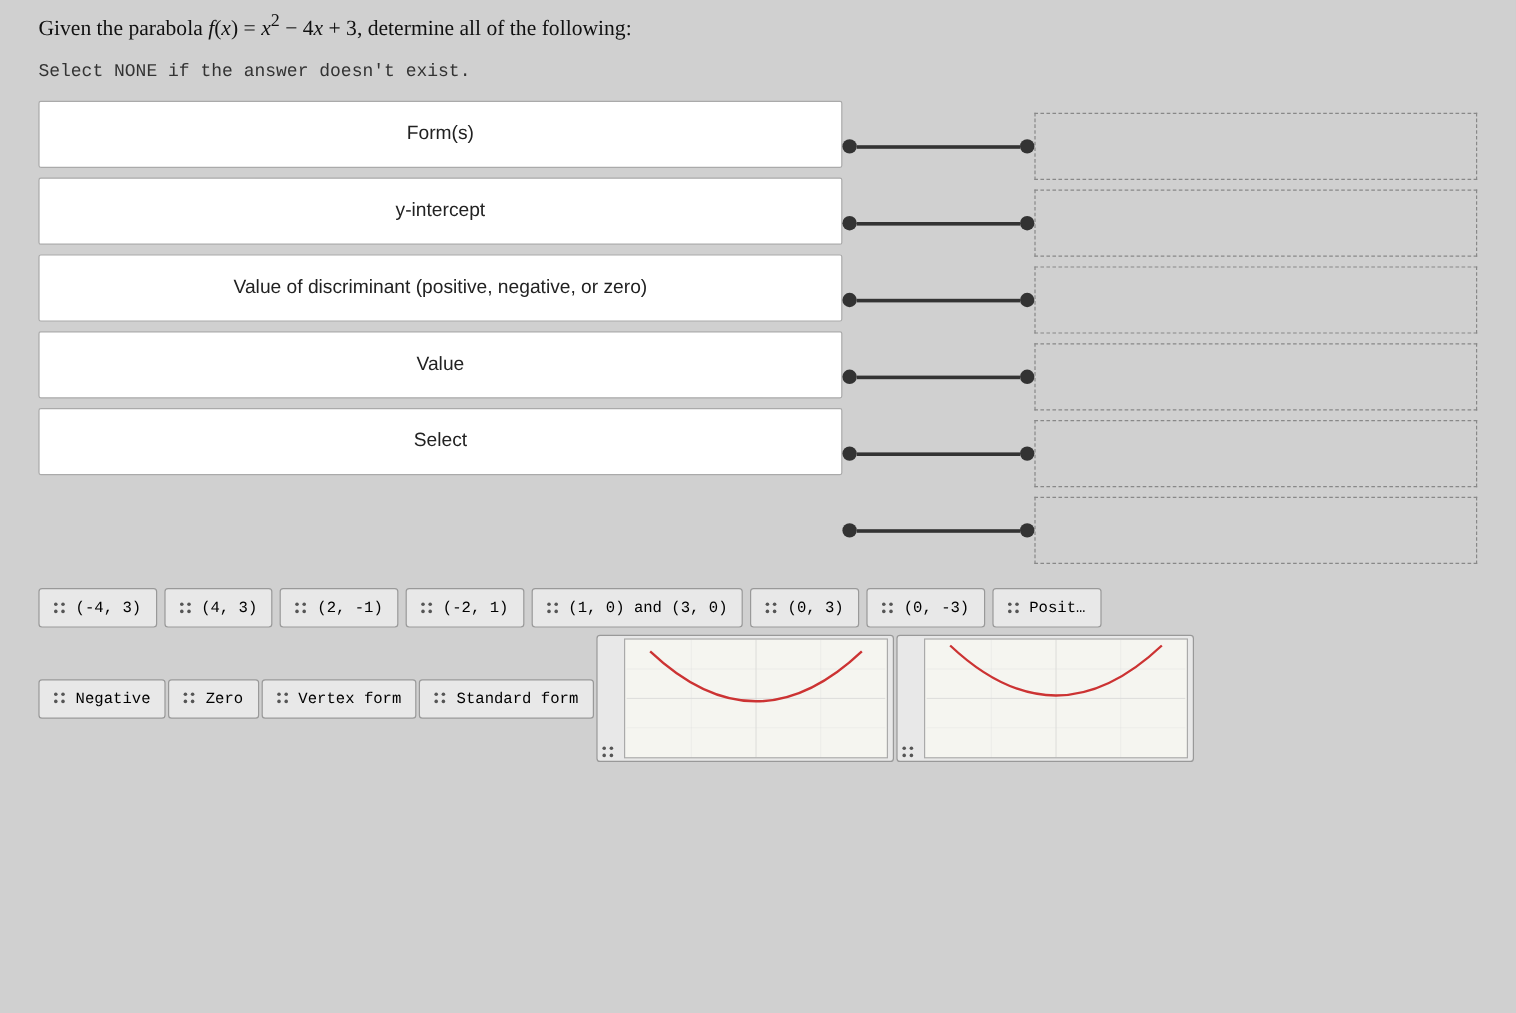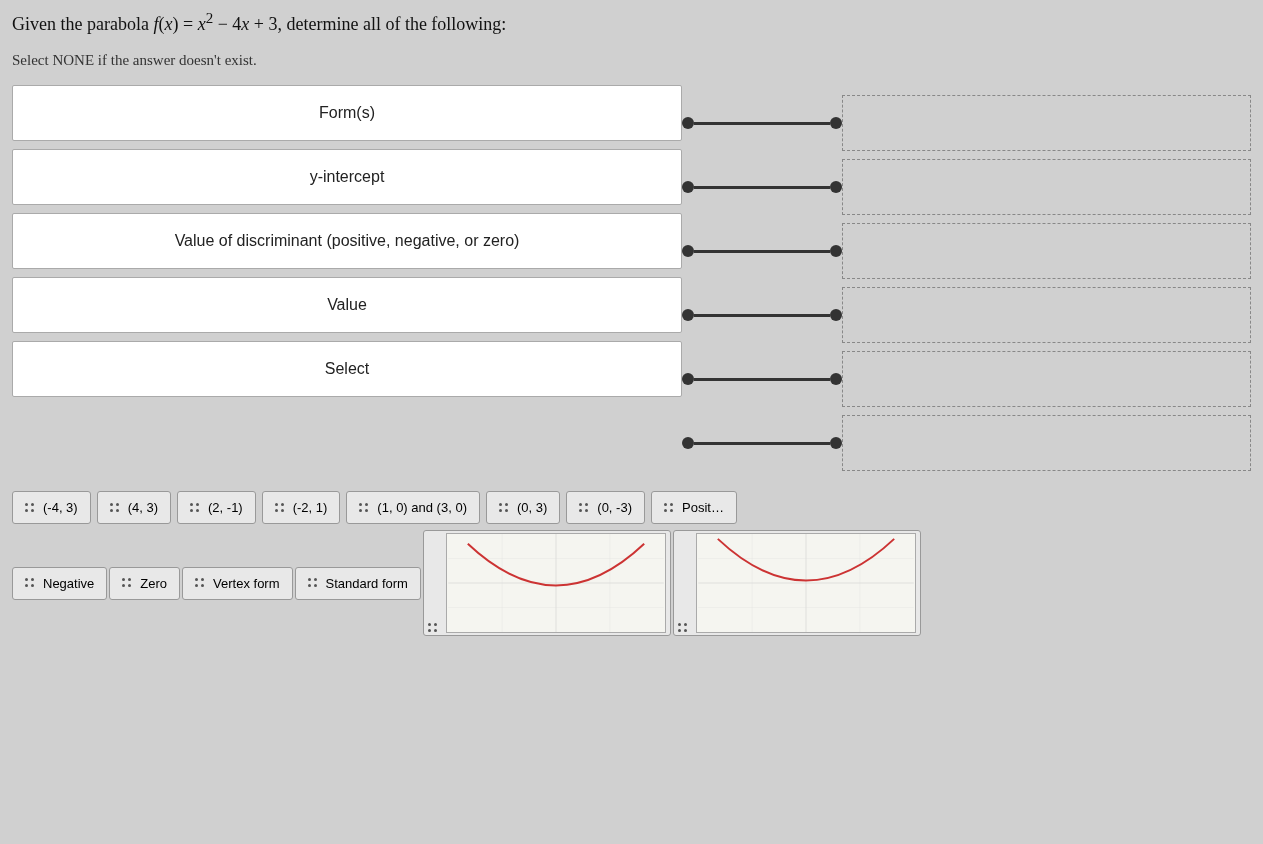--- a/index.html
+++ b/index.html
@@ -9,35 +9,35 @@
       width: 1263px;
       min-height: 844px;
       overflow: hidden;
       position: relative;
     }
 
     .page-container {
       width: 1263px;
       min-height: 844px;
       background: #d0d0d0;
-      padding: 10px 12px;
+      padding: 10px 32px;
     }
 
     .question-header {
       font-size: 18px;
       color: #111;
       margin-bottom: 6px;
       font-family: 'Times New Roman', serif;
     }
 
     .question-sub {
       font-size: 15px;
       color: #333;
       margin-bottom: 16px;
-      font-family: Liberation Serif, serif;
+      font-family: Liberation Mono, monospace;
       margin-top: 17px;
     }
 
     .matching-area {
       display: flex;
       flex-direction: row;
       align-items: flex-start;
       position: relative;
       width: 100%;
     }
@@ -134,21 +134,21 @@
       margin-top: 20px;
       align-items: center;
     }
 
     .drag-chip {
       background: #e8e8e8;
       border: 1px solid #999;
       border-radius: 3px;
       padding: 8px 12px;
       font-size: 13px;
-      font-family: Liberation Sans, sans-serif;
+      font-family: Liberation Mono, monospace;
       cursor: grab;
       display: flex;
       align-items: center;
       gap: 4px;
       white-space: nowrap;
     }
 
     .drag-chip .grid-icon {
       display: inline-grid;
       grid-template-columns: repeat(2, 4px);

